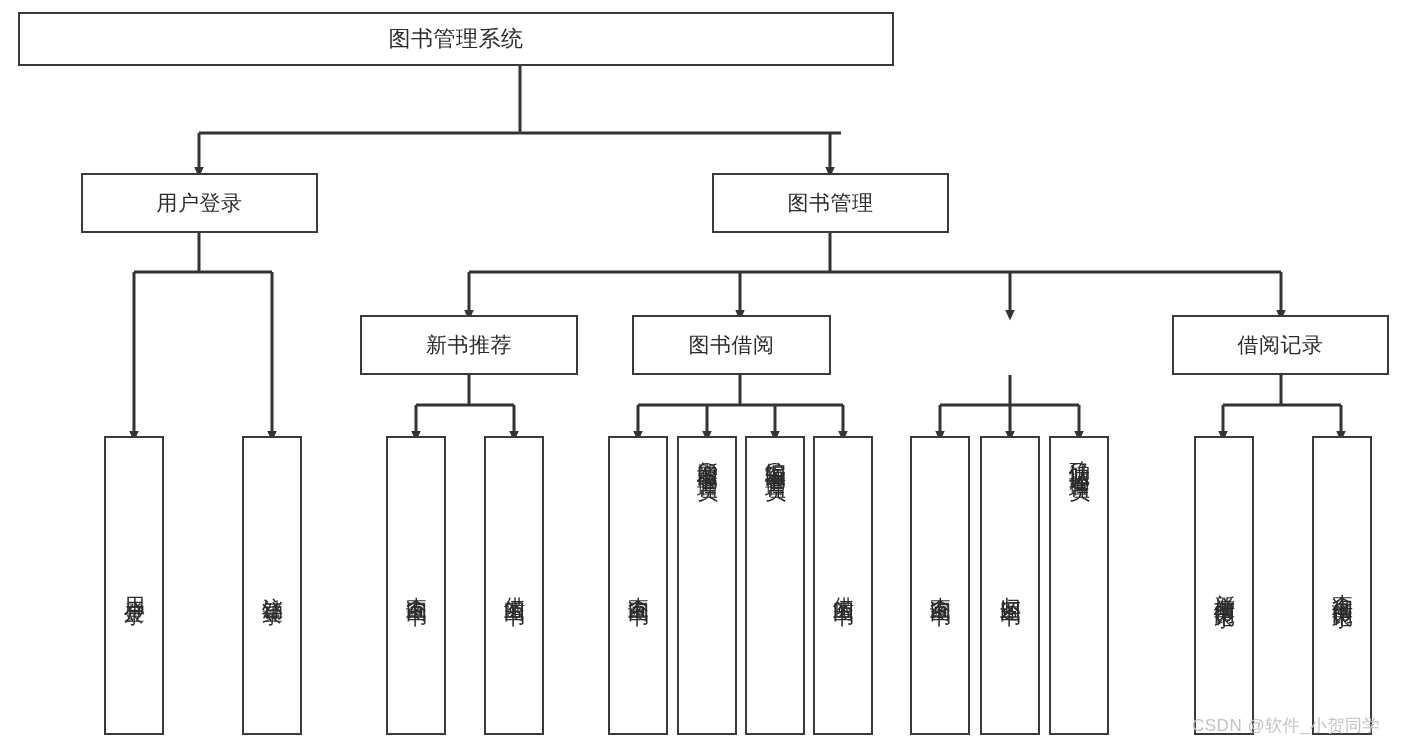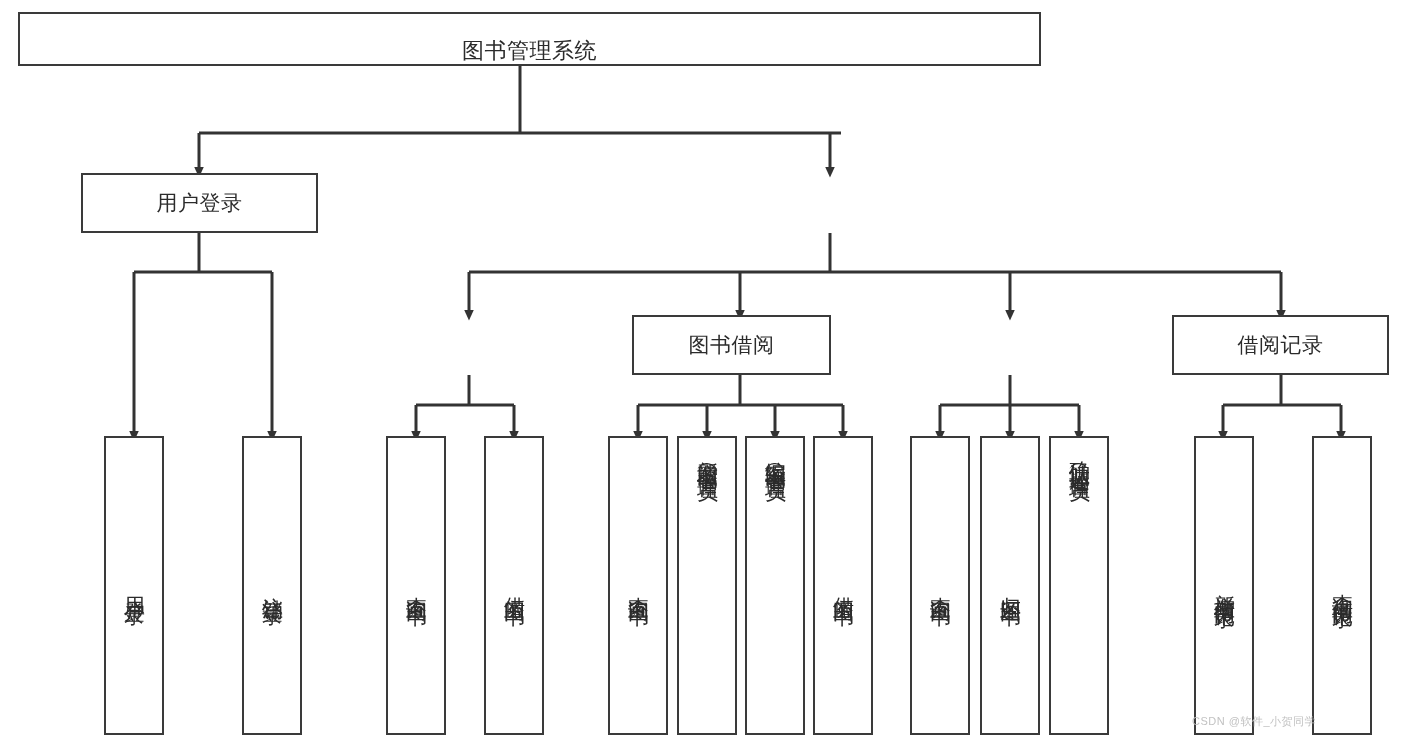--- a/index.html
+++ b/index.html
@@ -66,21 +66,21 @@
   .node.vert .node-label {
     writing-mode: vertical-rl;
     text-orientation: upright;
     font-size: 21px;
     line-height: 1.28;
     letter-spacing: 3px;
     white-space: nowrap;
   }
   .watermark {
     position: absolute;
-    font-size: 11px;
+    font-size: 17px;
     color: #c2c2c2;
     white-space: nowrap;
     letter-spacing: 0.5px;
   }
 </style>
 </head>
 <body>
 
 <div id="canvas">
 
@@ -128,28 +128,34 @@
       <path d="M1079,405 L1079,432" marker-end="url(#arrow)"></path>
 
       <path d="M1281,375 L1281,405"></path>
       <path d="M1223,405 L1341,405"></path>
       <path d="M1223,405 L1223,432" marker-end="url(#arrow)"></path>
       <path d="M1341,405 L1341,432" marker-end="url(#arrow)"></path>
 
     </g>
   </svg>
 
-  <div class="node horiz root" style="left:18px; top:12px; width:1023px; height:54px;align-items:flex-end;">
+  <div class="node horiz root" style="left:18px; top:12px; width:876px; height:54px;">
     <span class="node-label">图书管理系统</span>
   </div>
 
   <div class="node horiz" style="left:81px; top:173px; width:237px; height:60px;">
     <span class="node-label">用户登录</span>
   </div>
-
+  <div class="node horiz" style="left:712px; top:173px; width:237px; height:60px;">
+    <span class="node-label">图书管理</span>
+  </div>
+
+  <div class="node horiz" style="left:360px; top:315px; width:218px; height:60px;">
+    <span class="node-label">新书推荐</span>
+  </div>
   <div class="node horiz" style="left:632px; top:315px; width:199px; height:60px;">
     <span class="node-label">图书借阅</span>
   </div>
   <div class="node horiz" style="left:1172px; top:315px; width:217px; height:60px;">
     <span class="node-label">借阅记录</span>
   </div>
 
   <div class="node vert centered" style="left:104px; top:436px; width:60px; height:299px;">
     <span class="node-label">用户登录</span>
   </div>

